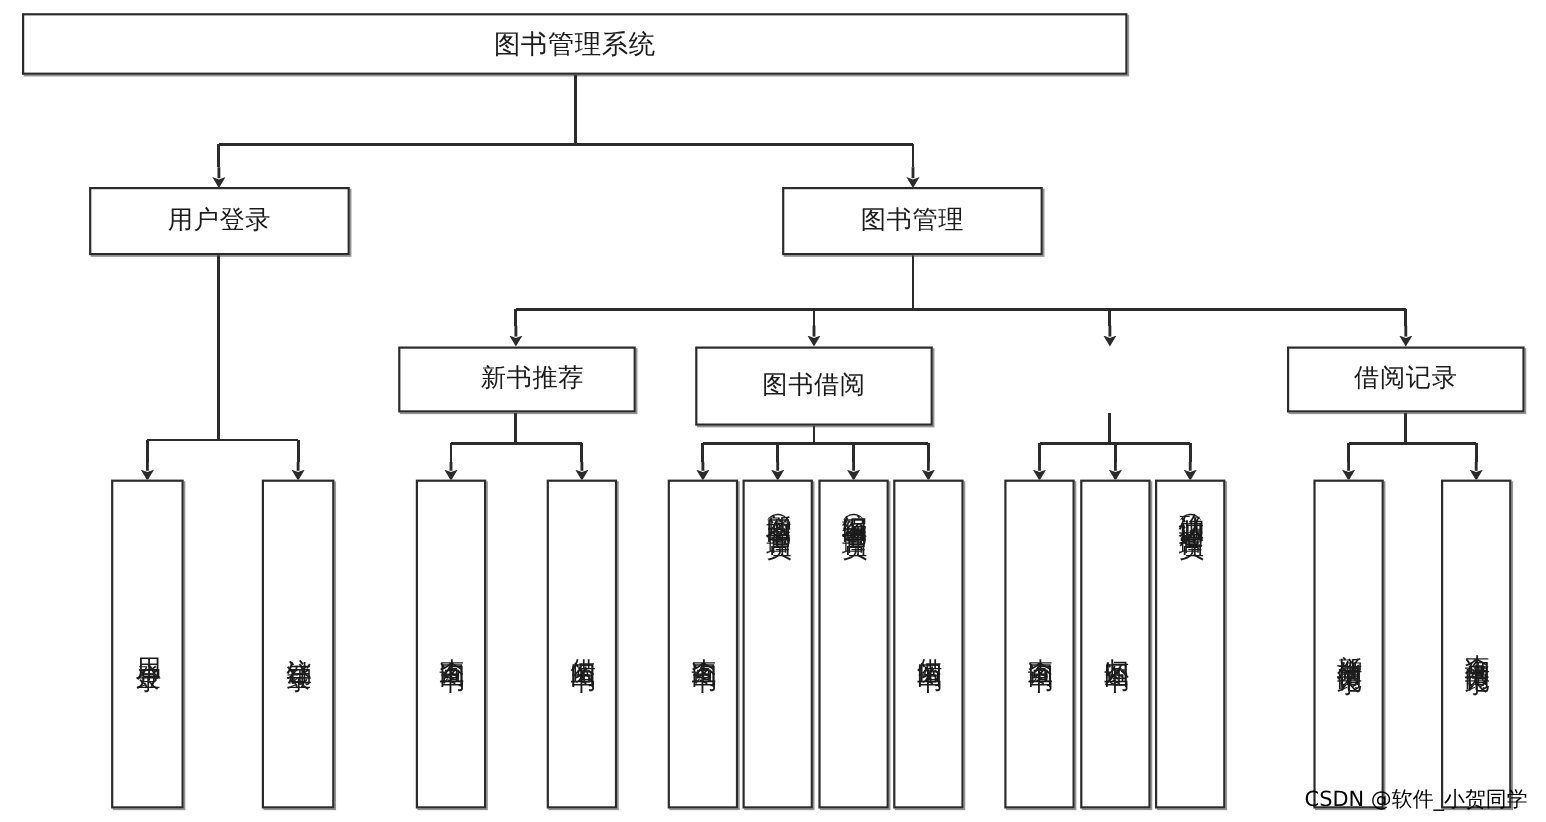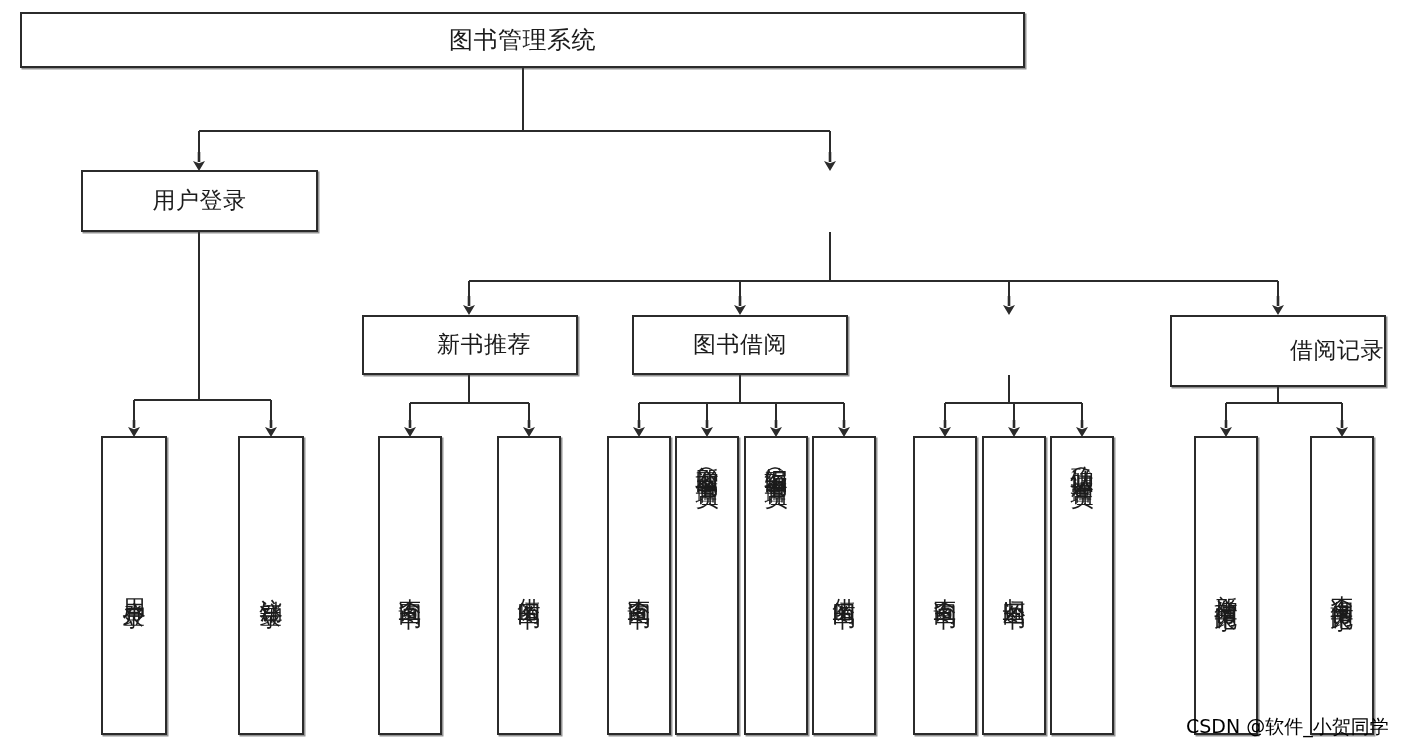--- a/index.html
+++ b/index.html
@@ -160,28 +160,31 @@
     </g>
   </svg>
 
   <div class="node horiz root" style="left:20px; top:12px; width:1005px; height:56px;">
     <span class="label">图书管理系统</span>
   </div>
 
   <div class="node horiz" style="left:81px; top:170px; width:237px; height:62px;">
     <span class="label">用户登录</span>
   </div>
+  <div class="node horiz" style="left:711px; top:170px; width:237px; height:62px;">
+    <span class="label">图书管理</span>
+  </div>
 
   <div class="node horiz" style="left:362px; top:315px; width:216px; height:60px;padding-left:28px;">
     <span class="label">新书推荐</span>
   </div>
-  <div class="node horiz" style="left:632px; top:315px; width:216px; height:60px;">
+  <div class="node horiz" style="left:632px; top:315px; width:216px; height:72px;">
     <span class="label">图书借阅</span>
   </div>
-  <div class="node horiz" style="left:1170px; top:315px; width:216px; height:72px;justify-content:flex-end;">
+  <div class="node horiz" style="left:1170px; top:315px; width:216px; height:60px;">
     <span class="label">借阅记录</span>
   </div>
 
   <div class="node vert mid-text" style="left:101px; top:436px; width:66px; height:299px;">
     <span class="label">用户登录</span>
   </div>
   <div class="node vert mid-text" style="left:238px; top:436px; width:66px; height:299px;">
     <span class="label">注销登录</span>
   </div>
 

